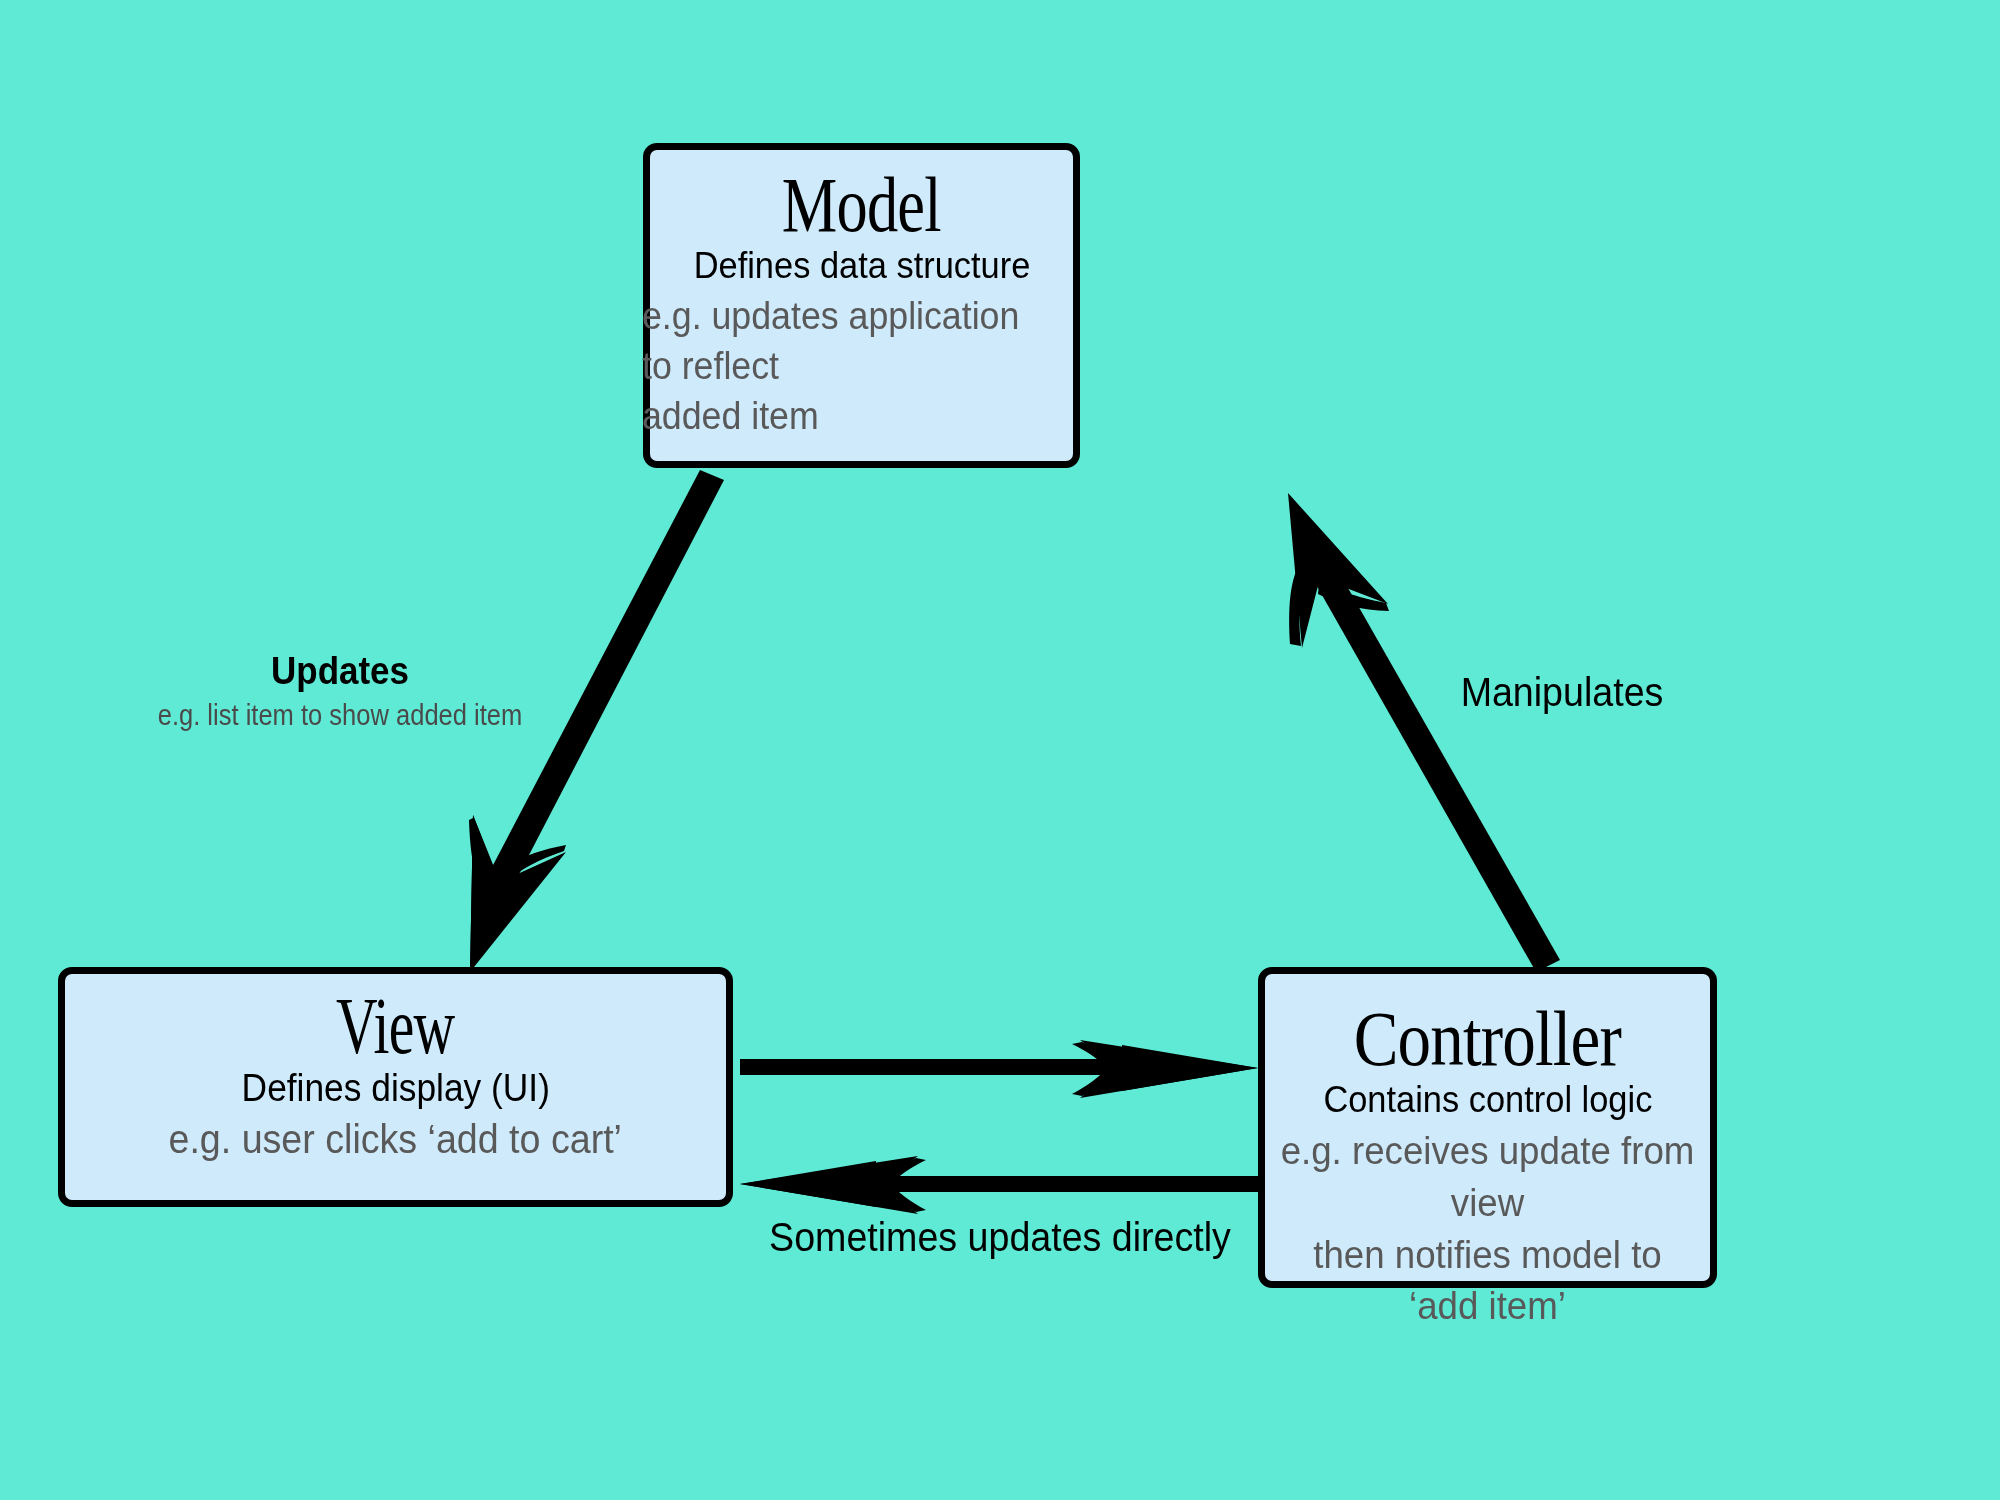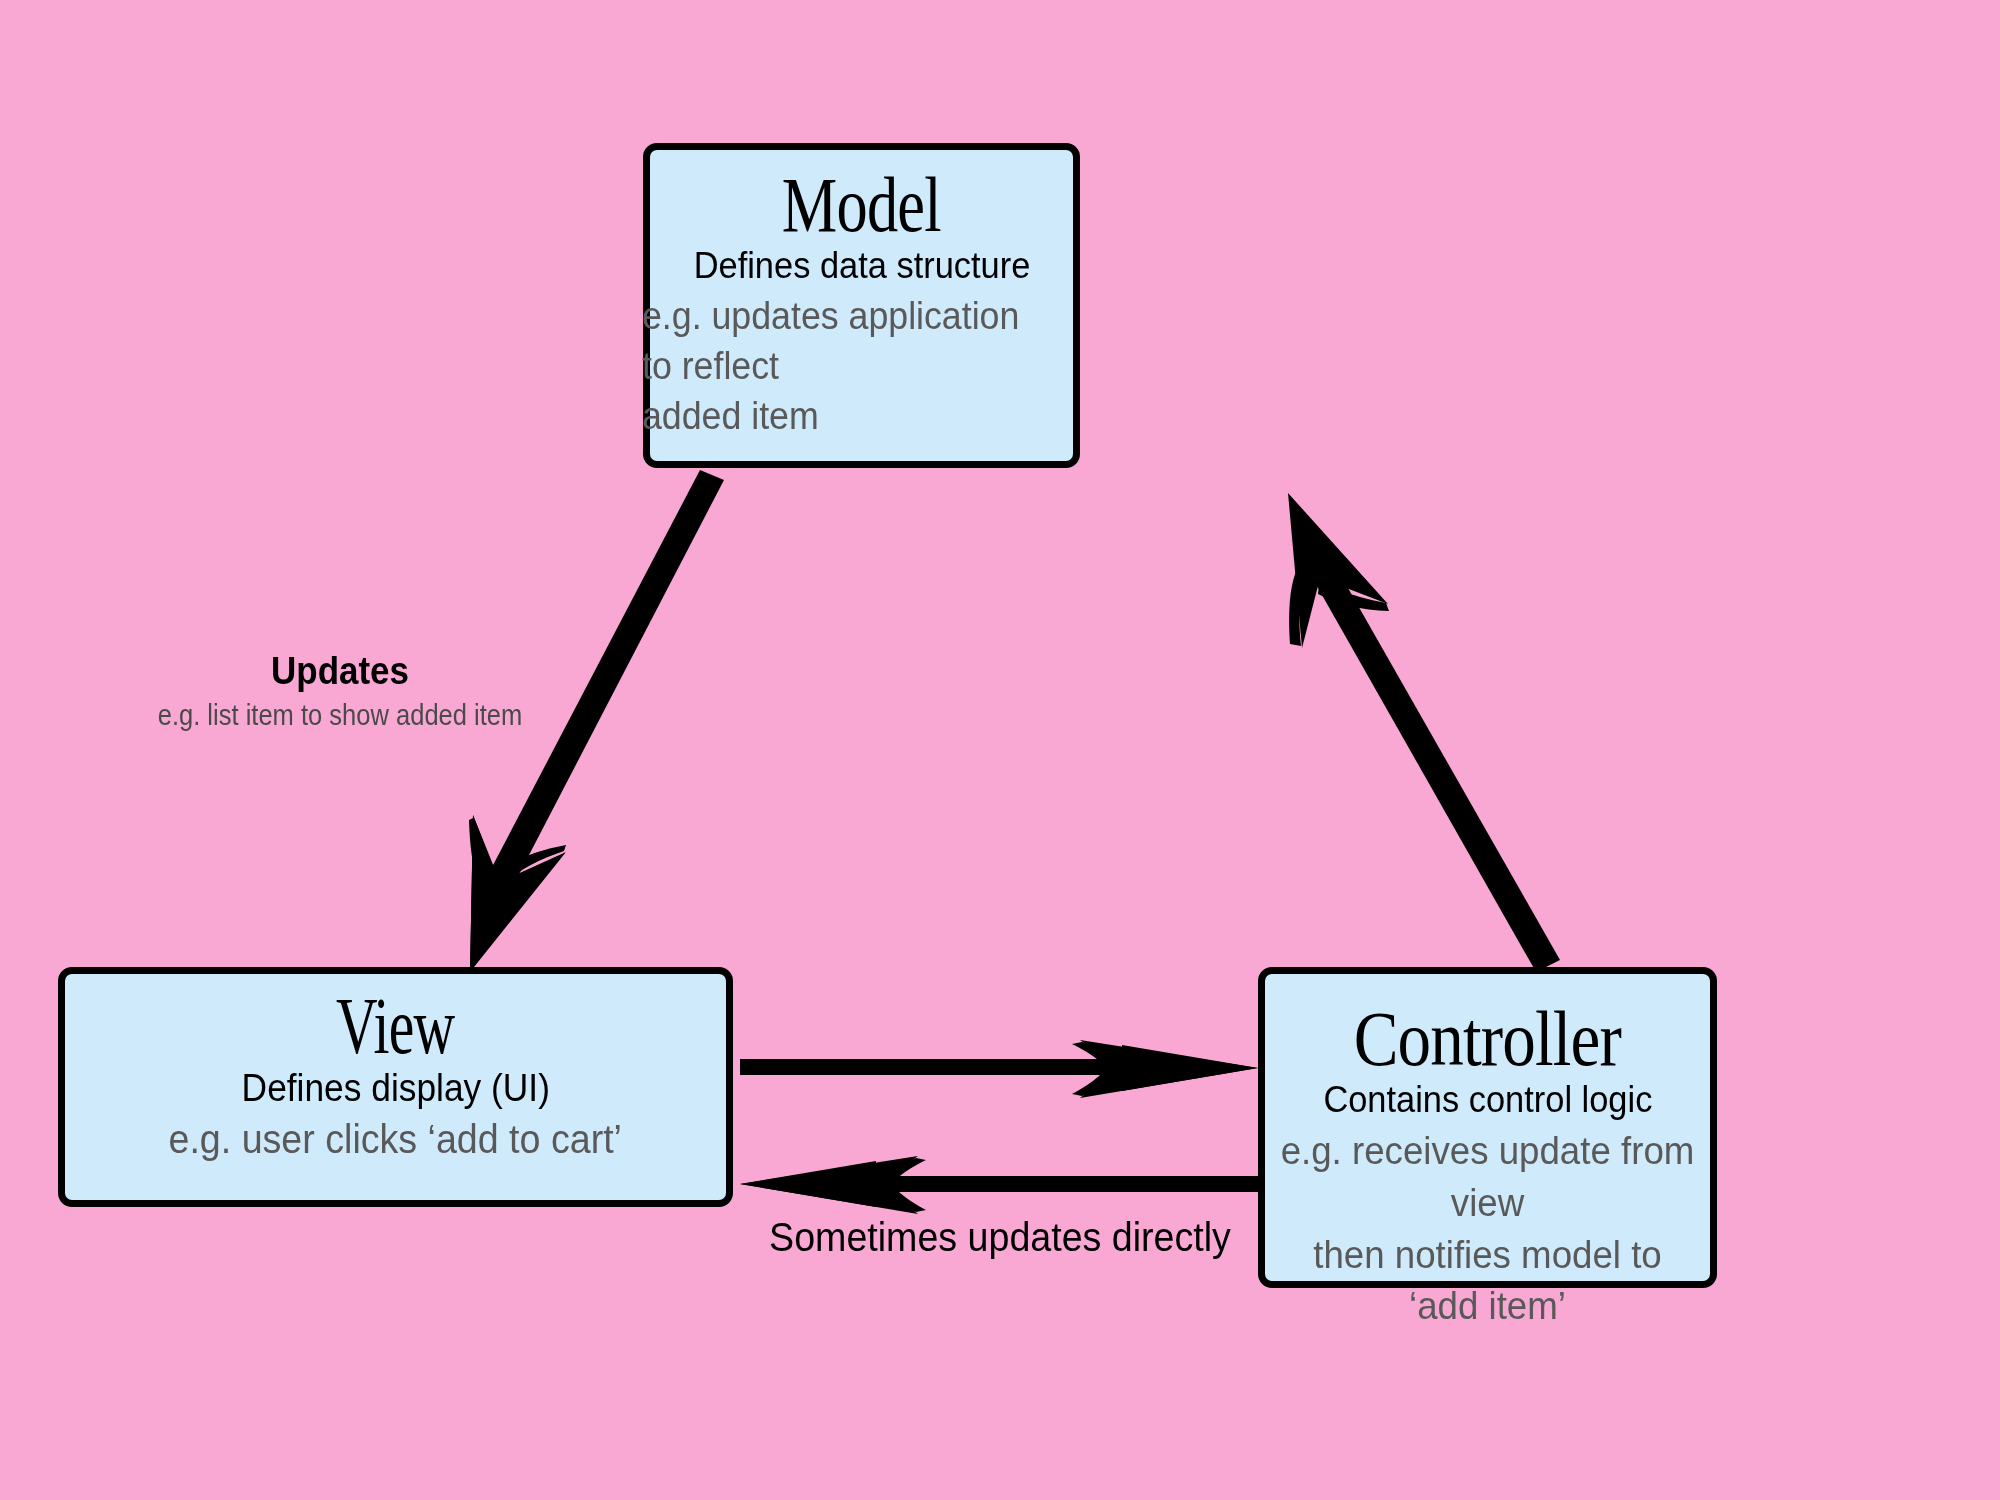--- a/index.html
+++ b/index.html
@@ -5,21 +5,21 @@
 <style>
   html, body {
     margin: 0;
     padding: 0;
     background: #4c676d;
   }
   #stage {
     position: relative;
     width: 2000px;
     height: 1500px;
-    background: #f9a8d4;
+    background: #5eead4;
     overflow: hidden;
     font-family: "Liberation Sans", sans-serif;
   }
   #arrow-layer {
     position: absolute;
     left: 0;
     top: 0;
     width: 2000px;
     height: 1500px;
     pointer-events: none;
@@ -192,19 +192,22 @@
     <div class="node-sub">Contains control logic</div>
     <div class="node-eg">e.g. receives update from view
 then notifies model to ‘add item’</div>
   </div>
 
   <div class="edge-label" id="label-updates">
     <span class="el-main">Updates</span>
     <span class="el-sub">e.g. list item to show added item</span>
   </div>
 
+  <div class="edge-label" id="label-manipulates">
+    <span class="el-main">Manipulates</span>
+  </div>
 
 
   <div class="edge-label" id="label-sometimes">
     <span class="el-main">Sometimes updates directly</span>
   </div>
 
 </div>
 
 </body></html>

